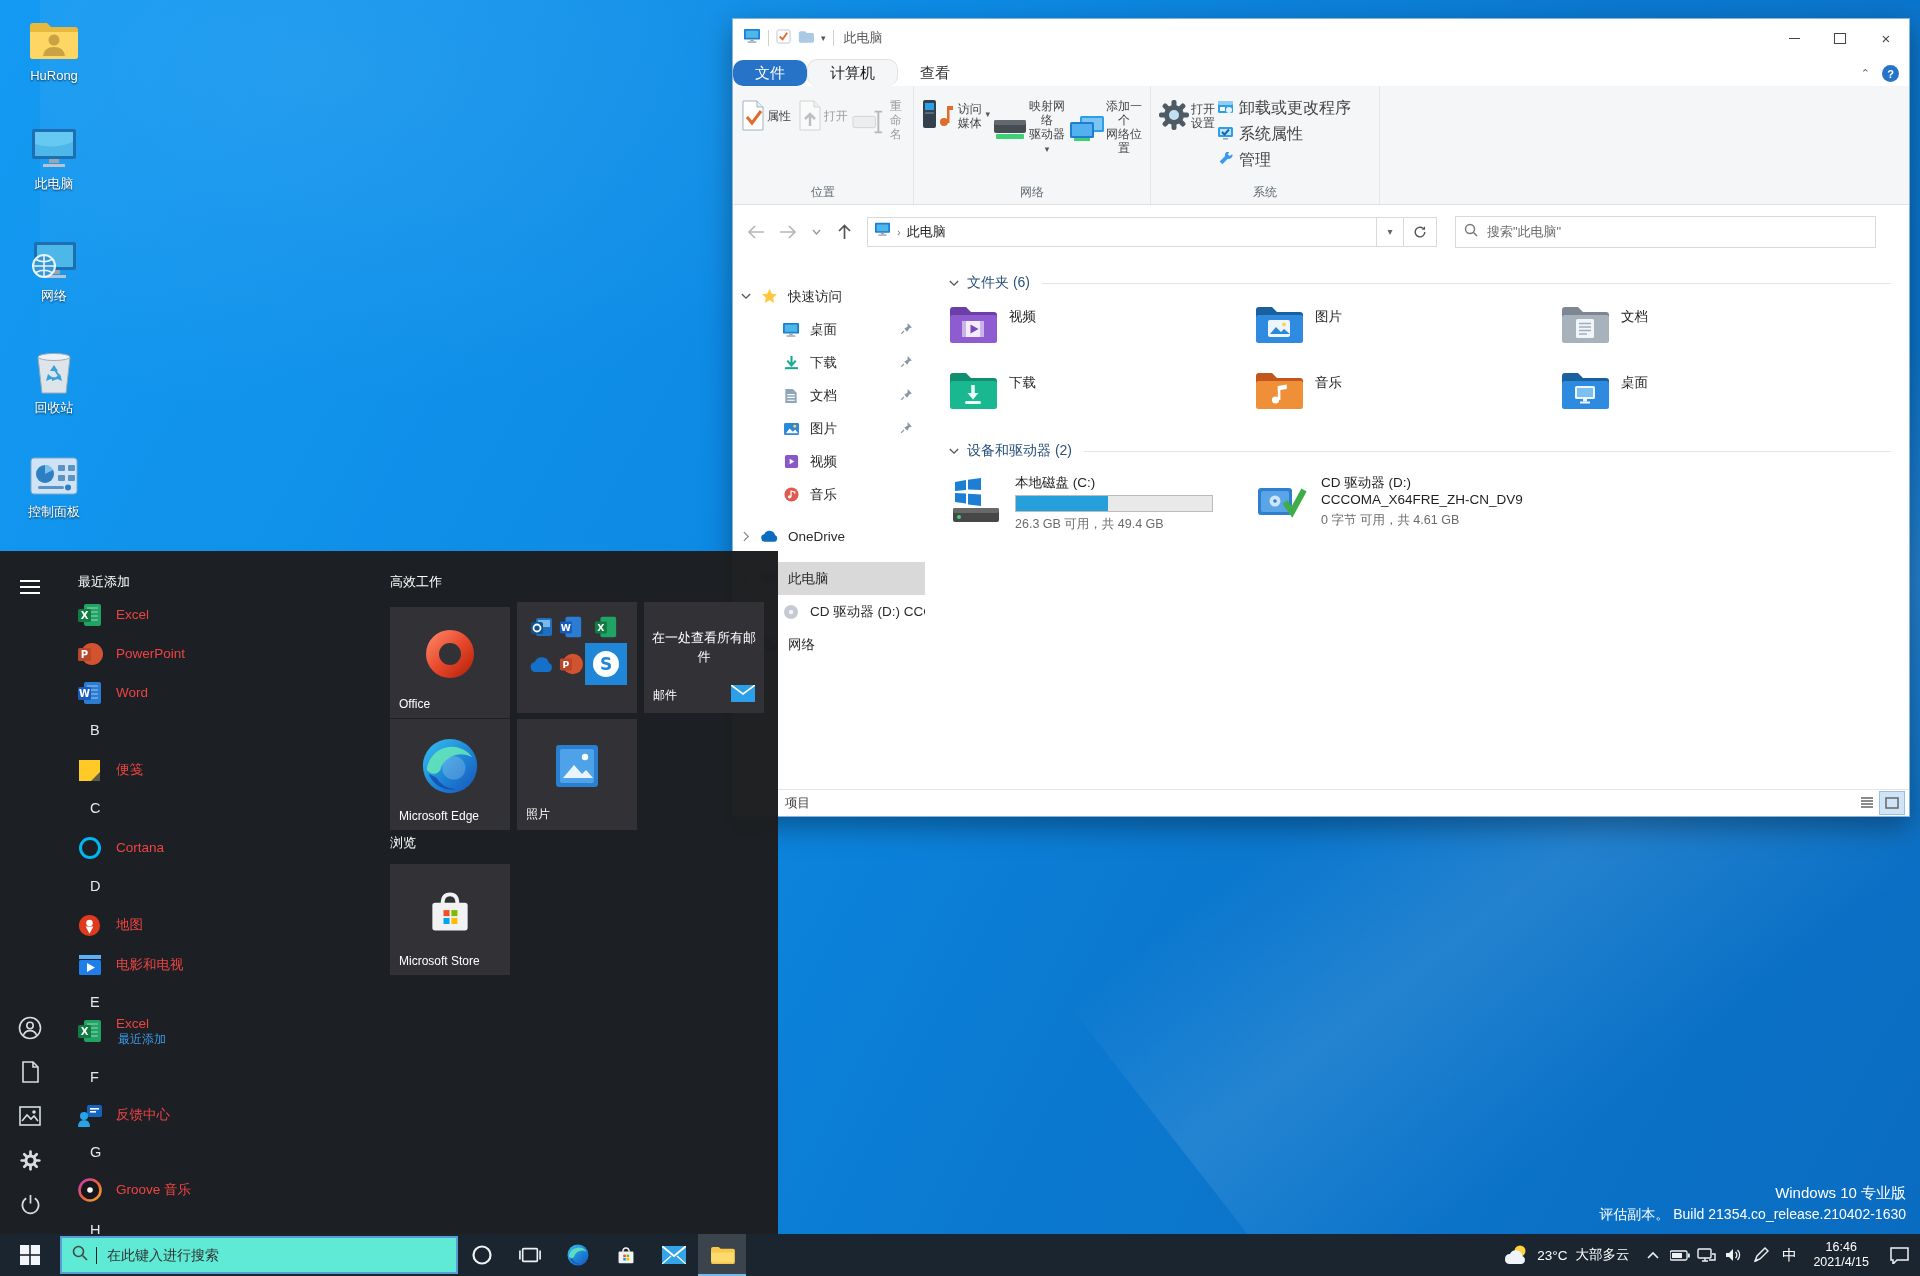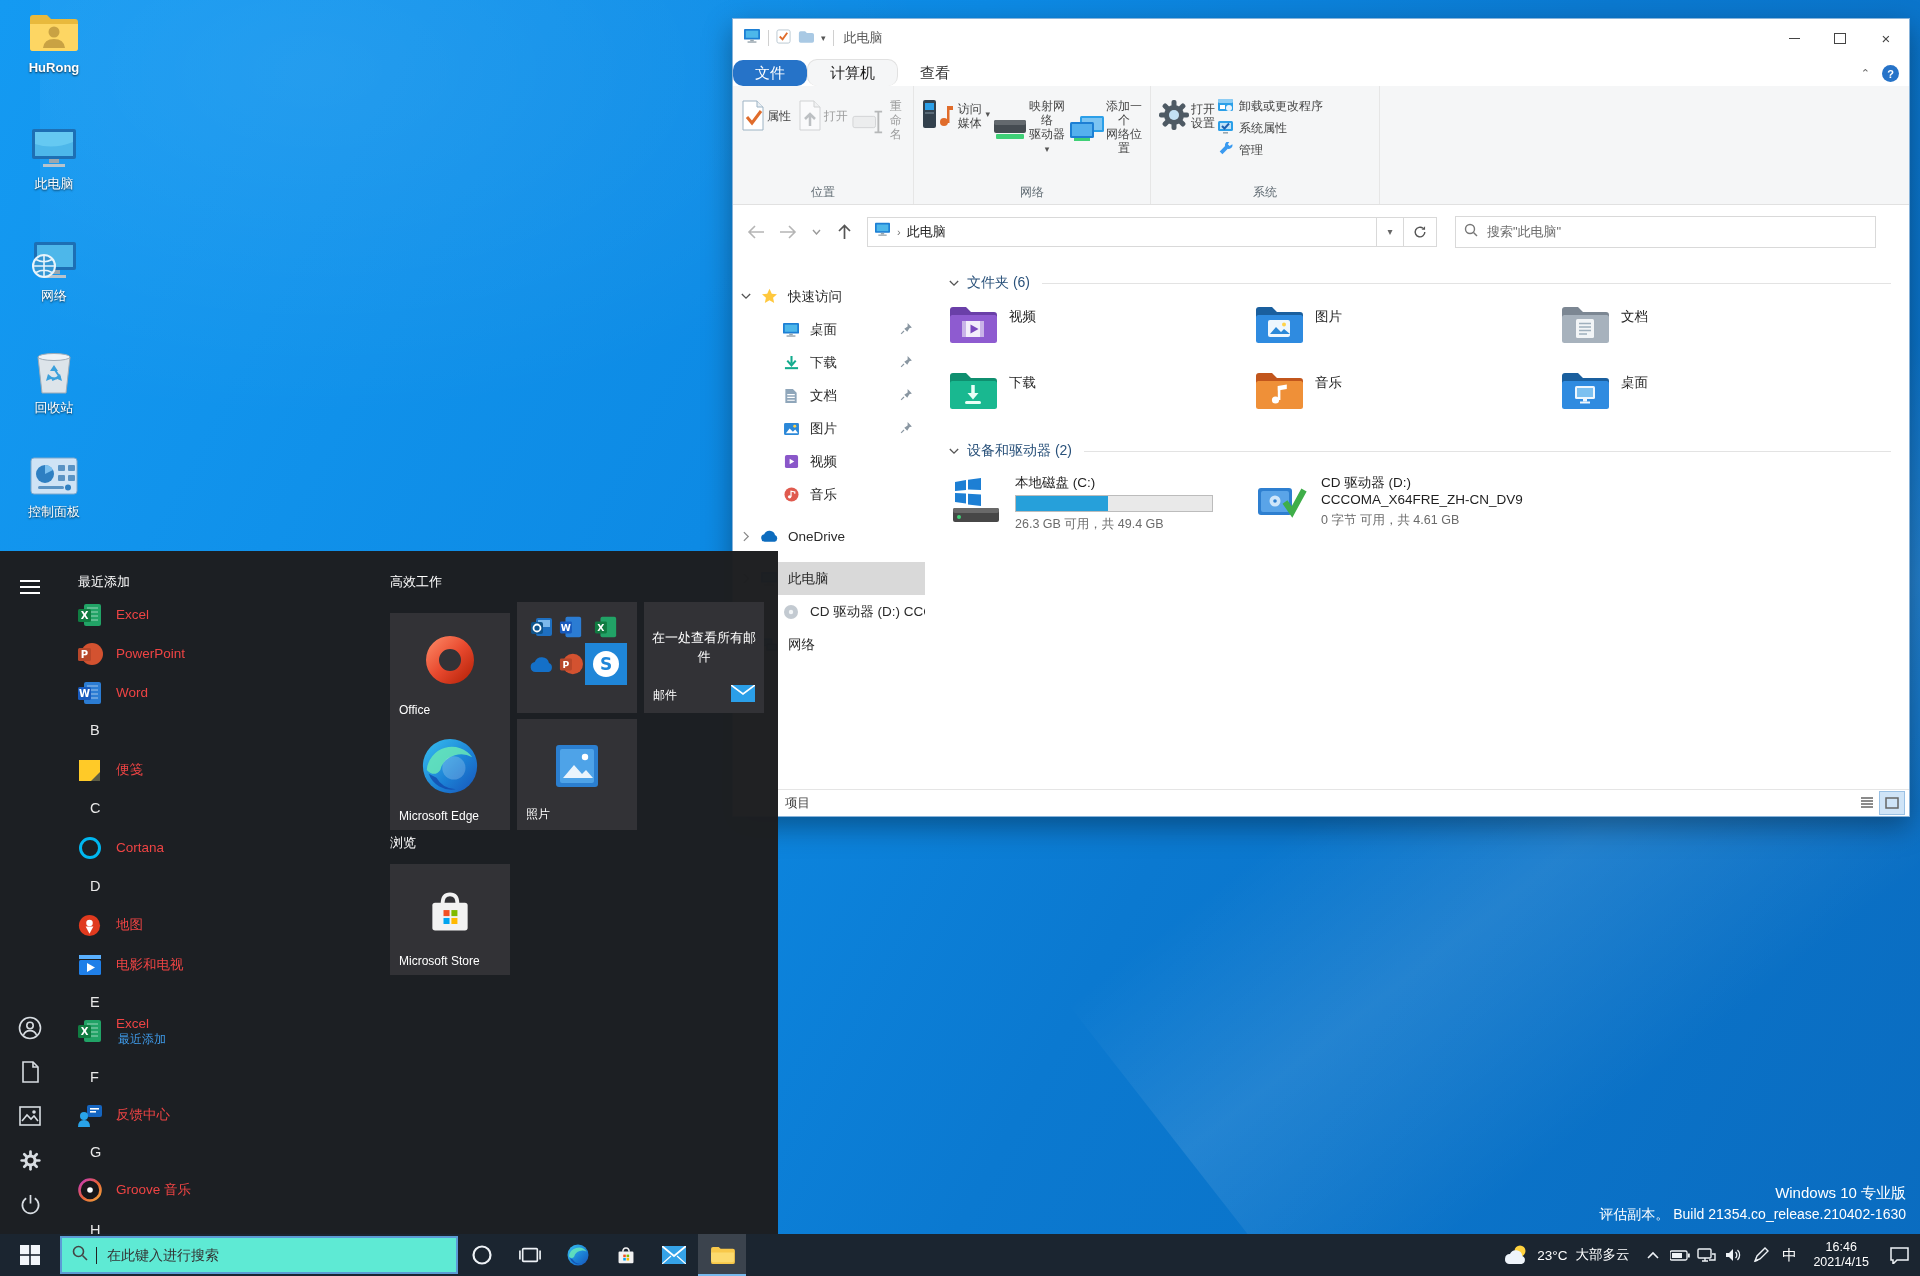--- a/index.html
+++ b/index.html
@@ -45,21 +45,21 @@
   #ribbon{background:#f5f6f7;border-bottom:1px solid #e1e1e1;display:flex;flex:0 0 auto;height:118px;}
   .rgroup{display:flex;flex-direction:column;border-right:1px solid #e6e6e6;padding:6px 6px 0 6px;}
   .rgroup .rbtns{display:flex;flex:1;align-items:flex-start;gap:2px;}
   .rgroup .rglabel{height:22px;font-size:12px;color:#5f6a72;text-align:center;line-height:20px;}
   .bigbtn{width:58px;display:flex;align-items:center;padding-top:4px;color:#444;}
   .bigbtn .bico{height:36px;display:flex;align-items:flex-end;justify-content:center;}
   .bigbtn .blbl{font-size:12px;line-height:14px;text-align:center;margin-top:3px;}
   .bigbtn.disabled{opacity:.5;filter:grayscale(.9);}
   .ddcaret{font-size:9px;color:#555;line-height:8px;}
   .smallcol{display:flex;flex-direction:column;justify-content:flex-start;gap:5px;padding-top:6px;}
-  .smallbtn{display:flex;align-items:center;gap:5px;font-size:12px;color:#444;white-space:nowrap;}
+  .smallbtn{display:flex;align-items:center;gap:5px;font-size:16px;color:#444;white-space:nowrap;}
   
   #navbar{height:53px;display:flex;align-items:center;padding:0 10px;gap:6px;flex:0 0 auto;background:#fff;}
   .navarr{width:26px;height:26px;display:flex;align-items:center;justify-content:center;}
   #addr-wrap{display:flex;height:30px;margin-left:4px;}
   #addressbar{width:496px;border:1px solid #d9d9d9;background:#fff;display:flex;align-items:center;padding:0 6px;gap:6px;}
   #addressbar .atext{font-size:13px;color:#222;}
   #addressbar .chev{color:#777;font-size:11px;}
   #addr-caret{width:26px;border:1px solid #d9d9d9;border-left:none;display:flex;align-items:center;justify-content:center;color:#666;font-size:10px;}
   #refresh-btn{width:32px;border:1px solid #d9d9d9;border-left:none;display:flex;align-items:center;justify-content:center;}
   #searchbox{margin-left:12px;width:403px;height:30px;border:1px solid #d9d9d9;display:flex;align-items:center;padding:0 8px;gap:7px;}
@@ -142,21 +142,21 @@
   #clock{padding:0 9px;color:#fff;text-align:center;font-size:12.5px;line-height:15px;}
   #action-center{width:42px;height:42px;display:flex;align-items:center;justify-content:center;}
 </style>
 </head>
 <body>
 
 <div id="desktop">
   <div class="beam" id="beam1"></div>
   <div class="beam" id="beam2"></div>
   <div id="desk-icons">
-      <div class="desk-icon" style="top: 8px; font-weight: bold;">
+      <div class="desk-icon" style="top: 16px;">
         <span class="dico">
           <svg width="52" height="44" viewBox="0 0 52 44">
             <path d="M2 8q0-3 3-3h14l4 4h24q3 0 3 3v26q0 3-3 3H5q-3 0-3-3z" fill="#e8b93c"></path>
             <path d="M2 14h48v24q0 3-3 3H5q-3 0-3-3z" fill="#fdd663"></path>
             <circle cx="26" cy="22" r="5.5" fill="#c9a243"></circle>
             <path d="M15 38q1-9 11-9t11 9z" fill="#c9a243"></path>
           </svg>
         </span>
         <span class="dlabel">HuRong</span>
       </div>
@@ -905,21 +905,21 @@
         <span>
           <div class="albl">Groove 音乐</div>
         </span>
       </div>
       <div class="sm-letter" style="top: 664px;">H</div>
     </div>
 
   <div id="sm-tiles">
     <div class="tile-header" style="left:0;top:22px">高效工作</div>
 
-    <div class="tile" style="left:0;top:62px">
+    <div class="tile" style="left:0;top:56px">
       <div class="tcenter">
           <svg width="56" height="56" viewBox="0 0 56 56">
             <defs>
               <linearGradient id="og" x1="0" y1="0" x2="1" y2="1">
                 <stop offset="0" stop-color="#ff8f6b"></stop>
                 <stop offset=".5" stop-color="#e8492e"></stop>
                 <stop offset="1" stop-color="#b01e04"></stop>
               </linearGradient>
             </defs>
             <path d="M28 4a24 24 0 1 1 0 48 24 24 0 0 1 0-48zm0 13a11 11 0 1 0 0 22 11 11 0 0 0 0-22z" fill="url(#og)"></path>

